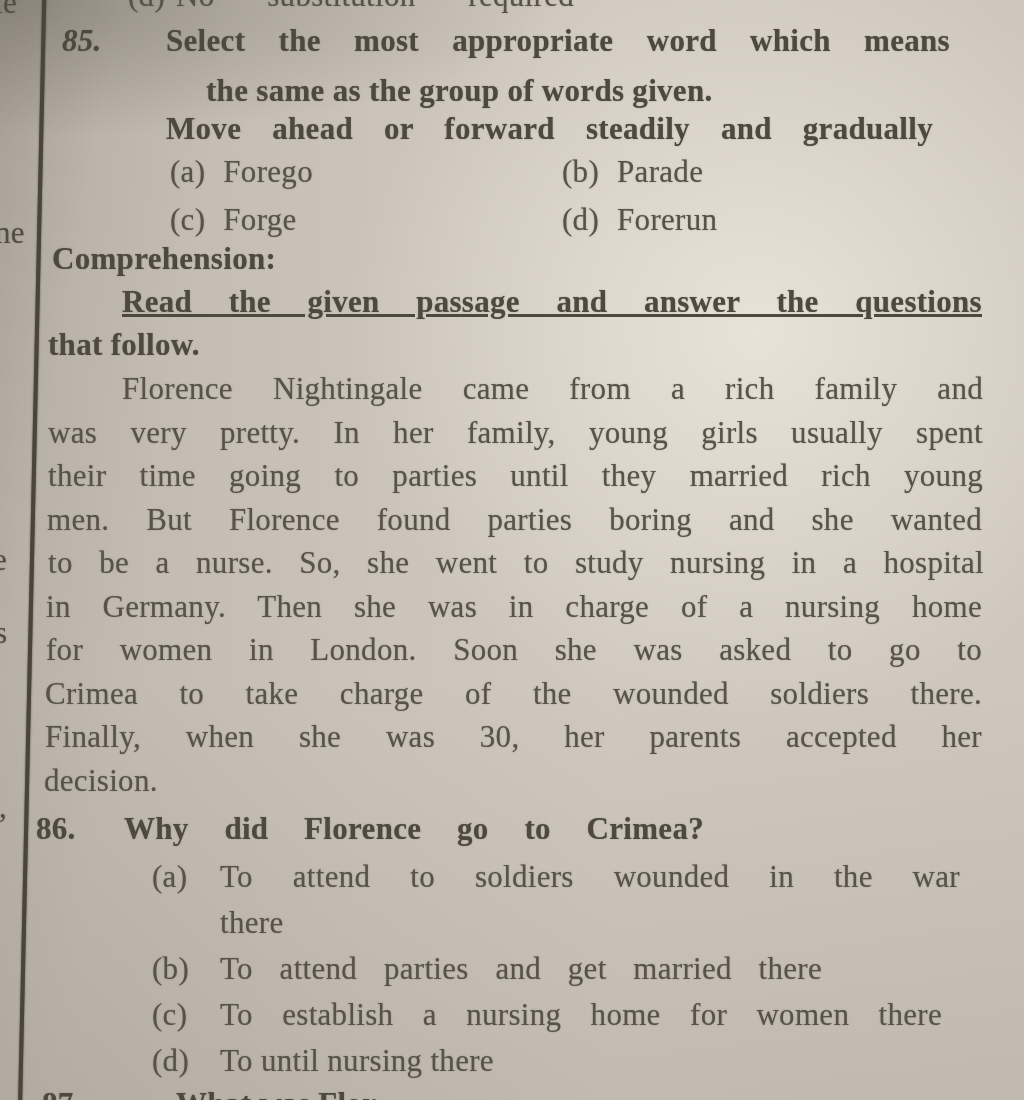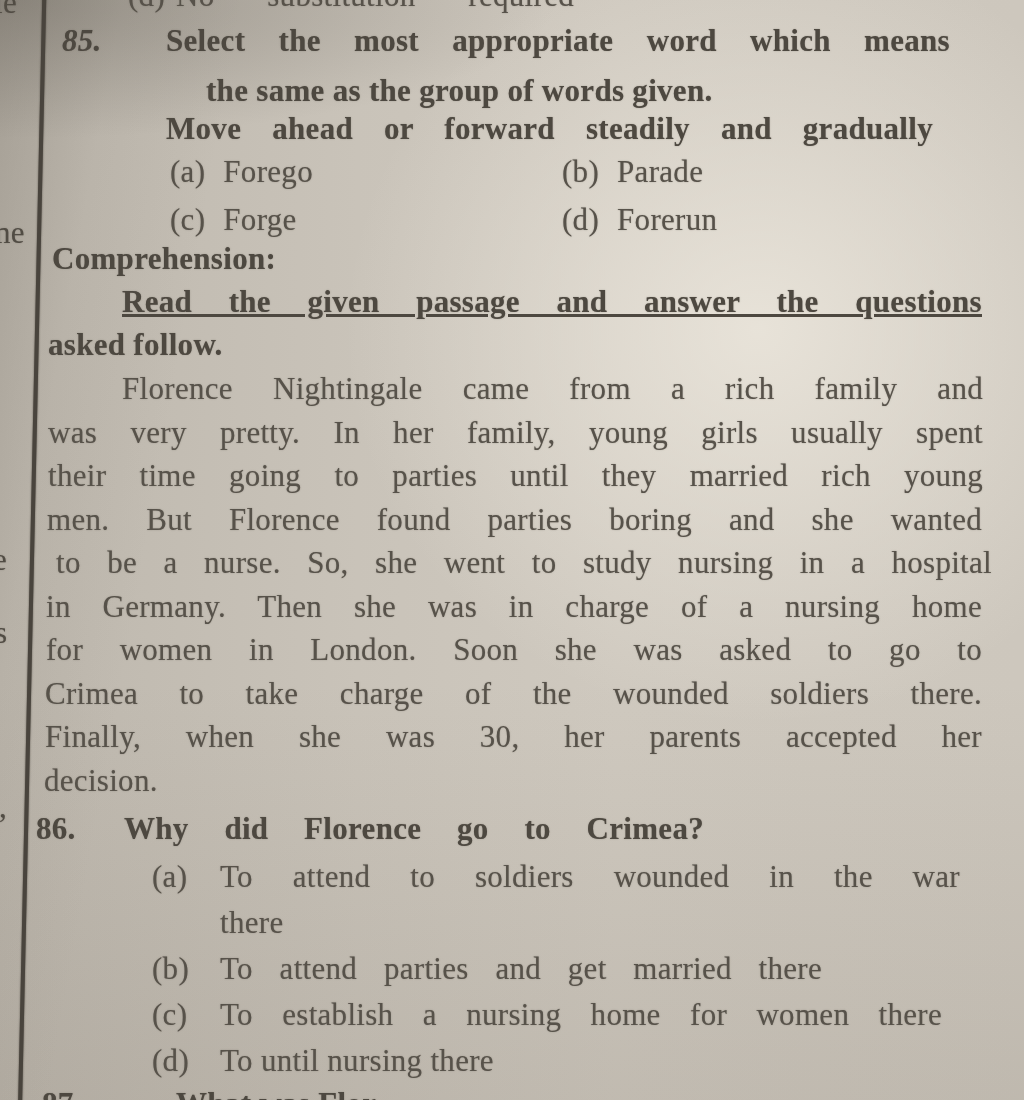--- a/index.html
+++ b/index.html
@@ -72,28 +72,28 @@
         <span>(c)</span><span style="display:inline-block;width:18px;"></span><span>Forge</span>
       </div>
       <div class="ln" style="left:562px;top:201px;">
         <span>(d)</span><span style="display:inline-block;width:18px;"></span><span>Forerun</span>
       </div>
     </div>
 
     <div>
       <div class="ln b" style="left:52px;top:240px;">Comprehension:</div>
       <div class="ln b just" style="left:122px;top:283px;width:860px;text-decoration:underline;">Read the given passage and answer the questions</div>
-      <div class="ln b" style="left:48px;top:326px;">asked follow.</div>
+      <div class="ln b" style="left:48px;top:326px;">that follow.</div>
 
       <div>
         <div class="ln just" style="left:122px;top:370px;width:861px;">Florence Nightingale came from a rich family and</div>
         <div class="ln just" style="left:48px;top:414px;width:935px;">was very pretty. In her family, young girls usually spent</div>
         <div class="ln just" style="left:48px;top:457px;width:935px;">their time going to parties until they married rich young</div>
         <div class="ln just" style="left:47px;top:501px;width:935px;">men. But Florence found parties boring and she wanted</div>
-        <div class="ln just" style="left:56px;top:544px;width:936px;">to be a nurse. So, she went to study nursing in a hospital</div>
+        <div class="ln just" style="left:48px;top:544px;width:936px;">to be a nurse. So, she went to study nursing in a hospital</div>
         <div class="ln just" style="left:46px;top:588px;width:936px;">in Germany. Then she was in charge of a nursing home</div>
         <div class="ln just" style="left:46px;top:631px;width:936px;">for women in London. Soon she was asked to go to</div>
         <div class="ln just" style="left:45px;top:675px;width:937px;">Crimea to take charge of the wounded soldiers there.</div>
         <div class="ln just" style="left:45px;top:718px;width:937px;">Finally, when she was 30, her parents accepted her</div>
         <div class="ln" style="left:44px;top:762px;">decision.</div>
       </div>
     </div>
 
     <div>
       <div class="ln b" style="left:36px;top:810px;">86.</div>

